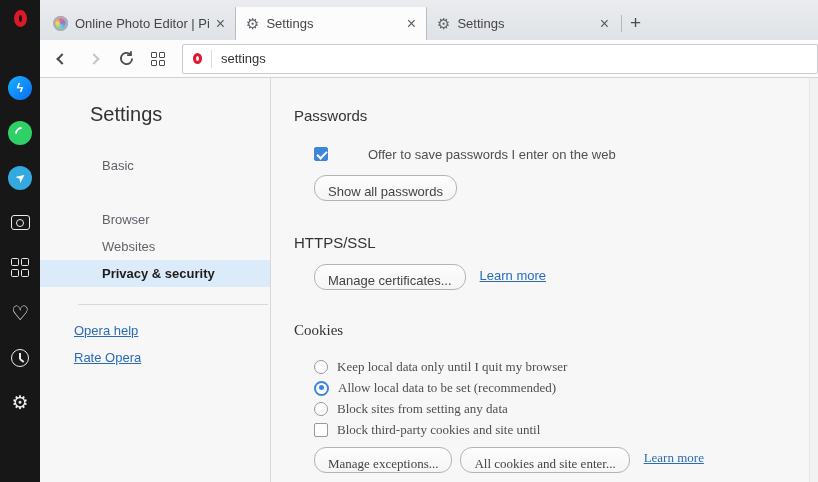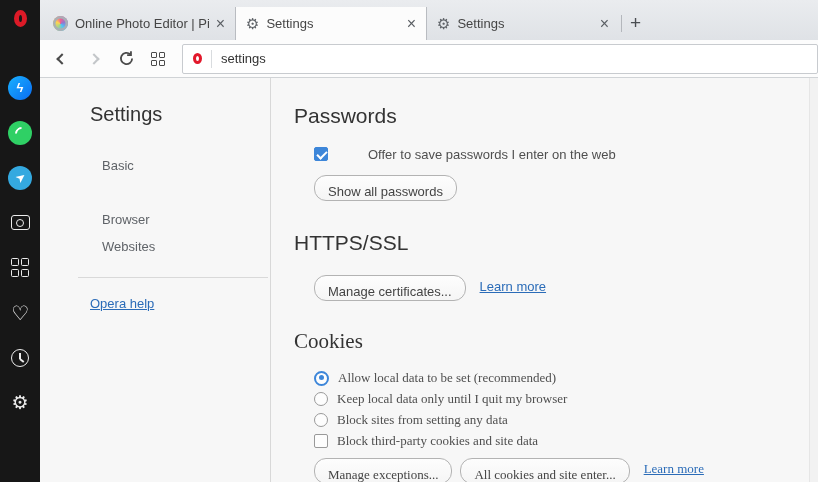--- a/index.html
+++ b/index.html
@@ -61,27 +61,27 @@
   .url-text { color:#333; }
 
   
   .content { position:absolute; left:40px; top:78px; right:0; bottom:0; background:#f7f7f7; }
   .settings-nav { position:absolute; left:0; top:0; bottom:0; width:231px; border-right:1px solid #d8d8d8; }
   .settings-nav h1 { font-size:20px; font-weight:400; color:#333; margin:25px 0 26px 50px; }
   .nav-item { height:27px; line-height:27px; padding-left:62px; color:#5f6368; cursor:pointer; }
   .nav-item.selected { background:#dcebf9; color:#1d1d1d; font-weight:bold; }
   .nav-gap { height:27px; }
   .settings-nav hr { border:none; border-top:1px solid #d9d9d9; margin:17px 2px 12px 38px; }
-  .nav-link { display:block; height:27px; line-height:27px; padding-left:50px;
+  .nav-link { display:block; height:27px; line-height:27px; padding-left:34px;
     color:#2b6cb8; text-decoration:underline; cursor:pointer; }
 
   .settings-main { position:absolute; left:232px; top:0; right:9px; bottom:0; padding:28px 0 0 22px; }
-  .settings-main h2 { font-size:21px; font-weight:400; color:#333; line-height:20px; margin-bottom:20px; }
+  .settings-main h2 { font-size:15px; font-weight:400; color:#333; line-height:20px; margin-bottom:20px; }
   .sect-https { margin-top:32px; }
-  .sect-https h2 { margin-bottom:18px; }
+  .sect-https h2 { margin-bottom:7px; }
   .sect-cookies { margin-top:30px;font-family:Liberation Serif, serif; }
   .sect-cookies h2 { margin-bottom:19px; }
   .indent { padding-left:20px; }
   .ctrl-row { display:flex; align-items:center; height:16px; margin-bottom:5px; }
   .ctrl-row label { color:#4f4f4f; margin-left:9px; white-space:nowrap; }
   .checkbox { width:14px; height:14px; border:1px solid #999; border-radius:2px; background:#fdfdfd;
     position:relative; cursor:pointer; flex:0 0 14px; }
   .checkbox.checked { background:#3d86d9; border-color:#3d86d9; }
   .checkbox.checked::after { content:''; position:absolute; left:2px; top:3px; width:8px; height:4px;
     border-left:2px solid #fff; border-bottom:2px solid #fff; transform:rotate(-45deg); }
@@ -194,22 +194,24 @@
   </div>
 
   <div class="content">
 
     <nav class="settings-nav">
       <h1>Settings</h1>
       <div class="nav-item">Basic</div>
       <div class="nav-gap"></div>
       <div class="nav-item">Browser</div>
       <div class="nav-item">Websites</div>
+      <div class="nav-item selected">Privacy &amp; security</div>
       <hr>
       <a class="nav-link">Opera help</a>
+      <a class="nav-link">Rate Opera</a>
     </nav>
 
     <main class="settings-main">
 
       <section class="sect-passwords">
         <h2>Passwords</h2>
         <div class="indent">
           <div class="ctrl-row pw-check">
             <span class="checkbox checked"></span>
             <label>Offer to save passwords I enter on the web</label>
@@ -223,34 +225,34 @@
         <div class="indent btn-row">
           <button class="btn">Manage certificates...</button>
           <a class="link">Learn more</a>
         </div>
       </section>
 
       <section class="sect-cookies">
         <h2>Cookies</h2>
         <div class="indent cookie-rows">
           <div class="ctrl-row">
+            <span class="radio"></span>
+            <label>Keep local data only until I quit my browser</label>
+          </div>
+          <div class="ctrl-row">
             <span class="radio on"></span>
             <label>Allow local data to be set (recommended)</label>
           </div>
           <div class="ctrl-row">
             <span class="radio"></span>
-            <label>Keep local data only until I quit my browser</label>
-          </div>
-          <div class="ctrl-row">
-            <span class="radio"></span>
             <label>Block sites from setting any data</label>
           </div>
           <div class="ctrl-row">
             <span class="checkbox"></span>
-            <label>Block third-party cookies and site data</label>
+            <label>Block third-party cookies and site until</label>
           </div>
           <div class="btn-row">
             <button class="btn">Manage exceptions...</button>
             <button class="btn">All cookies and site enter...</button>
             <a class="link">Learn more</a>
           </div>
         </div>
       </section>
 
     </main>

